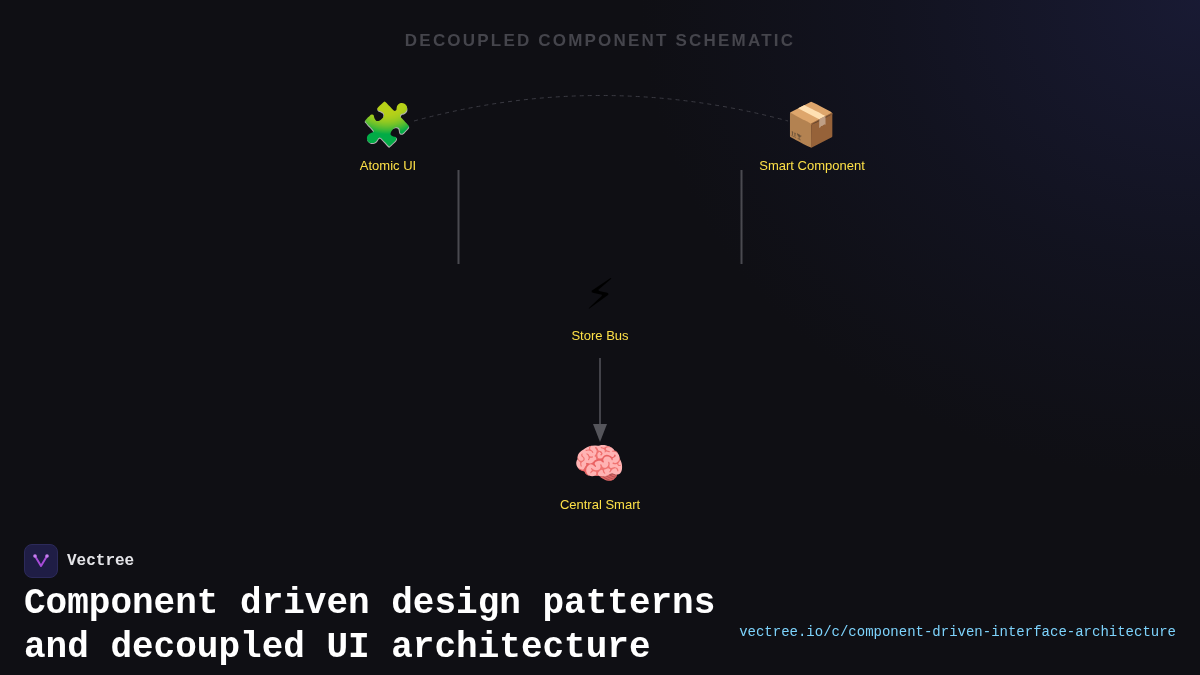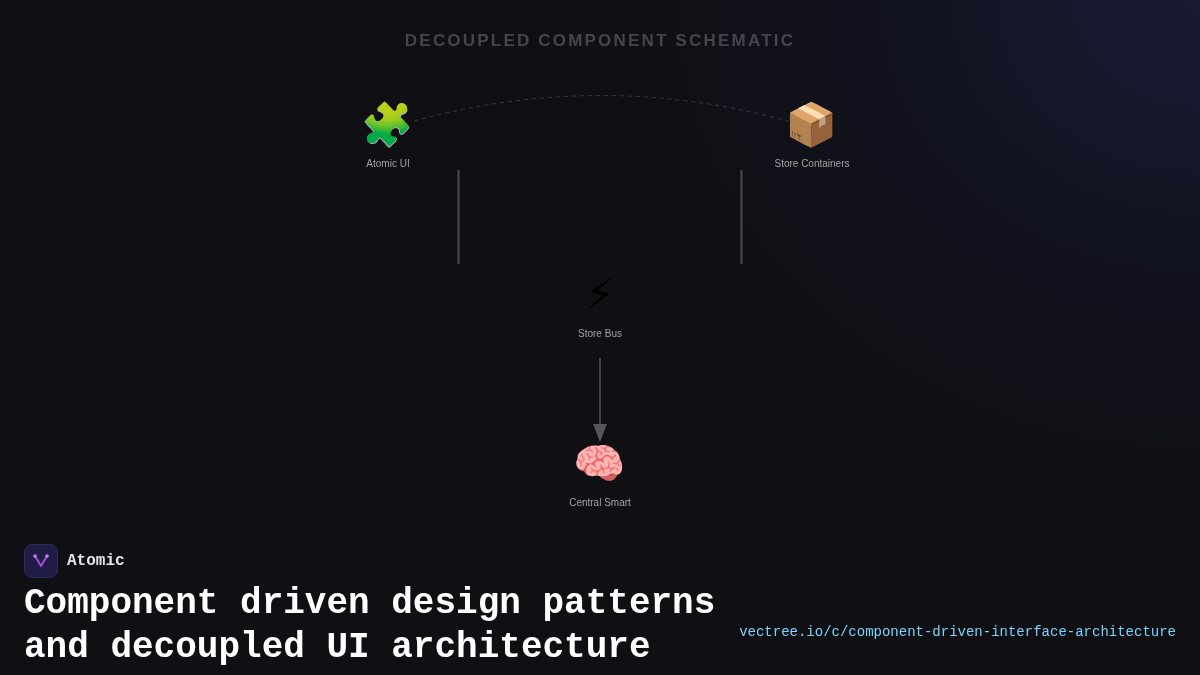--- a/index.html
+++ b/index.html
@@ -22,21 +22,21 @@
   svg.wires { position: absolute; left: 0; top: 0; }
   .node {
     position: absolute; width: 180px; text-align: center;
     transform: translateX(-50%);
   }
   .node .glyph {
     display: block; font-size: 42px; line-height: 50px; height: 50px;
     font-family: "DejaVu Sans", sans-serif;
   }
   .node .label {
-    display: block; margin-top: 8px; font-size: 10px; color: #a3a3a3;
+    display: block; margin-top: 8px; font-size: 13px; color: #fde047;
     font-family: "Liberation Sans", sans-serif;
   }
   .brand {
     position: absolute; left: 24px; top: 544px; display: flex; align-items: center;
   }
   .brand-logo {
     width: 32px; height: 32px; border-radius: 8px;
     background: #1f1d45; border: 1px solid #2c2a5a;
     display: flex; align-items: center; justify-content: center;
   }
@@ -69,40 +69,40 @@
   <polygon points="593,424 607,424 600,442" fill="#55555b"></polygon>
 </svg>
 
 <div class="node" style="left:388px; top:100px;">
   <span class="glyph">🧩</span>
   <span class="label">Atomic UI</span>
 </div>
 
 <div class="node" style="left:812px; top:100px;">
   <span class="glyph">📦</span>
-  <span class="label">Store Containers</span>
+  <span class="label">Smart Component</span>
 </div>
 
 <div class="node" style="left:600px; top:270px;">
   <span class="glyph">⚡</span>
   <span class="label">Store Bus</span>
 </div>
 
 <div class="node" style="left:600px; top:439px;">
   <span class="glyph">🧠</span>
   <span class="label">Central Smart</span>
 </div>
 
 <div class="brand">
   <div class="brand-logo">
     <svg width="20" height="20" viewBox="0 0 20 20">
       <path d="M4 5 L10 15 L16 5" fill="none" stroke="#a74bd8" stroke-width="2" stroke-linecap="round" stroke-linejoin="round"></path>
       <circle cx="4" cy="5" r="1.8" fill="#c77ff0"></circle>
       <circle cx="16" cy="5" r="1.8" fill="#c77ff0"></circle>
     </svg>
   </div>
-  <span class="brand-name">Atomic</span>
+  <span class="brand-name">Vectree</span>
 </div>
 
 <h1 class="headline">Component driven design patterns
 and decoupled UI architecture</h1>
 
 <div class="url">vectree.io/c/component-driven-interface-architecture</div>
 
 </body></html>

